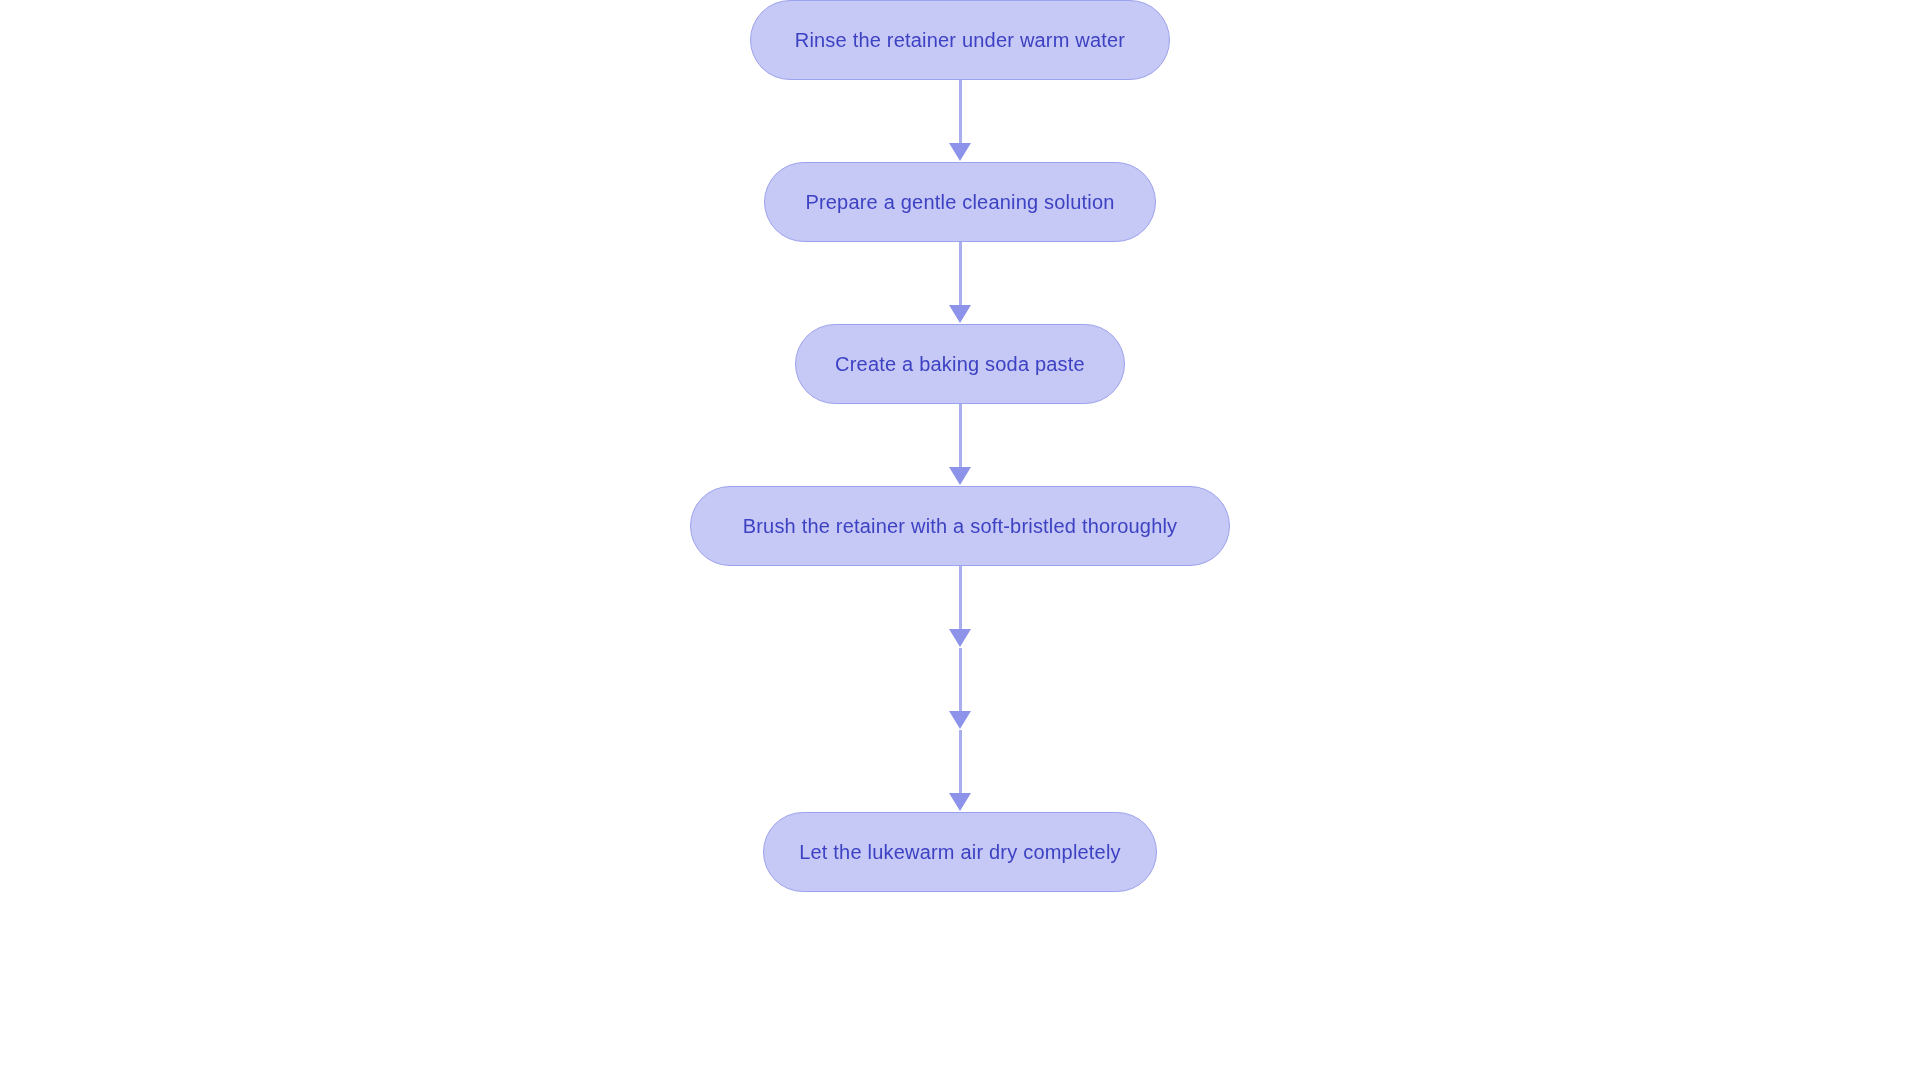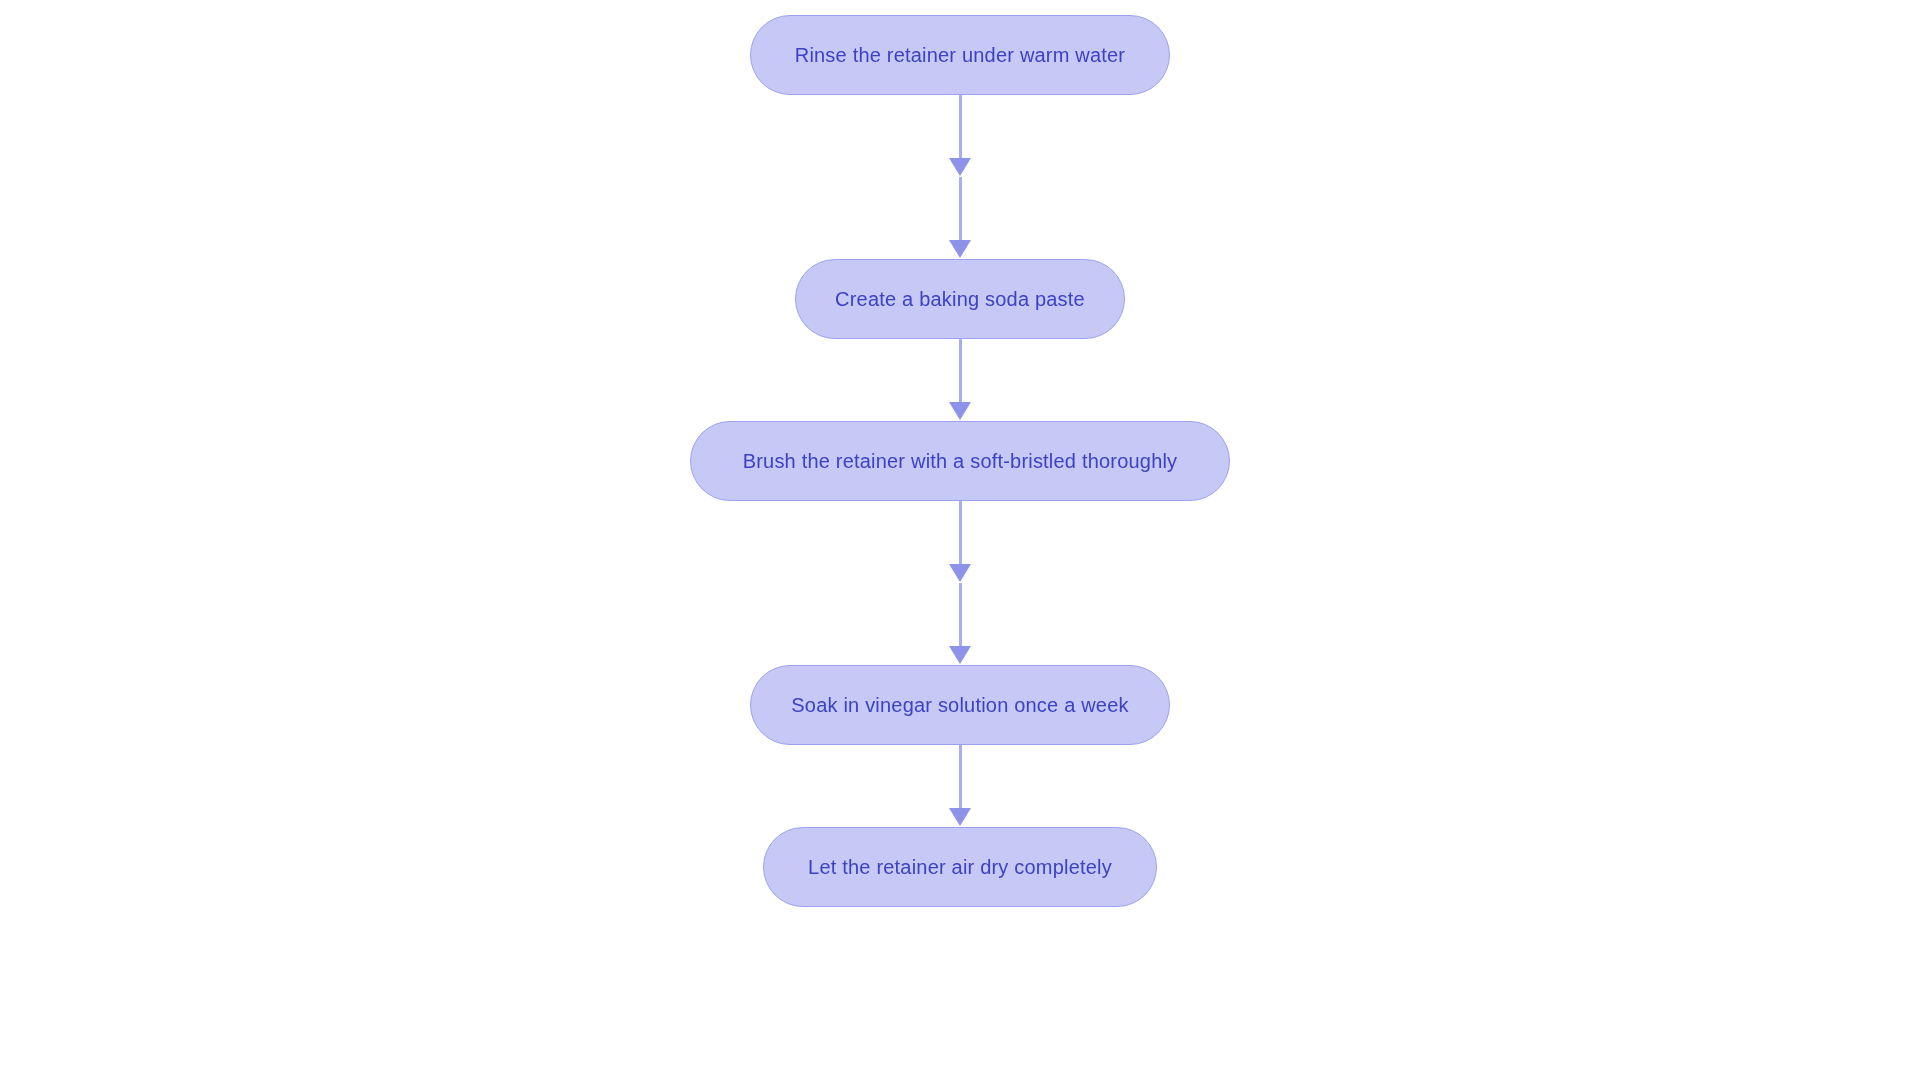--- a/index.html
+++ b/index.html
@@ -19,21 +19,20 @@
     background: var(--canvas-bg);
     font-family: "Liberation Sans", sans-serif;
     overflow: hidden;
   }
   .canvas {
     width: 1920px;
     height: 1083px;
     display: flex;
     flex-direction: column;
     align-items: center;
-    padding-top: 15px;
     border-radius: 24px;
   }
   .node {
     height: 80px;
     background: var(--node-fill);
     border: 1.5px solid var(--node-border);
     border-radius: 40px;
     display: flex;
     align-items: center;
     justify-content: center;
@@ -74,20 +73,23 @@
 
   <div class="node" style="width:420px">
     <span class="node-label">Rinse the retainer under warm water</span>
   </div>
 
   <div class="edge">
     <div class="edge-line"></div>
     <div class="edge-arrowhead"></div>
   </div>
 
+  <div class="node" style="width:392px">
+    <span class="node-label">Prepare a gentle cleaning solution</span>
+  </div>
 
   <div class="edge">
     <div class="edge-line"></div>
     <div class="edge-arrowhead"></div>
   </div>
 
   <div class="node" style="width:330px">
     <span class="node-label">Create a baking soda paste</span>
   </div>
 
@@ -104,26 +106,23 @@
     <div class="edge-line"></div>
     <div class="edge-arrowhead"></div>
   </div>
 
 
   <div class="edge">
     <div class="edge-line"></div>
     <div class="edge-arrowhead"></div>
   </div>
 
-  <div class="node" style="width:420px">
-    <span class="node-label">Soak in vinegar solution once a week</span>
-  </div>
 
   <div class="edge">
     <div class="edge-line"></div>
     <div class="edge-arrowhead"></div>
   </div>
 
   <div class="node" style="width:394px">
-    <span class="node-label">Let the retainer air dry completely</span>
+    <span class="node-label">Let the lukewarm air dry completely</span>
   </div>
 
 </div>
 
 </body></html>

